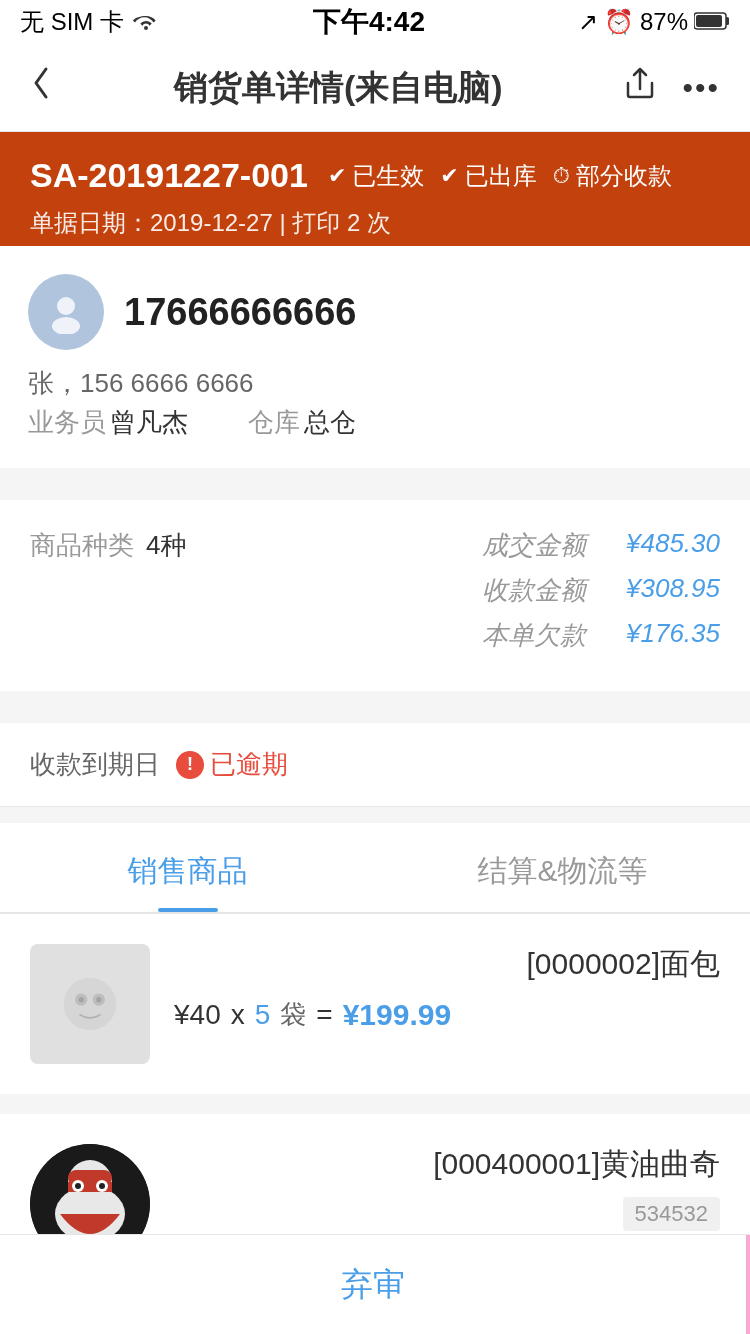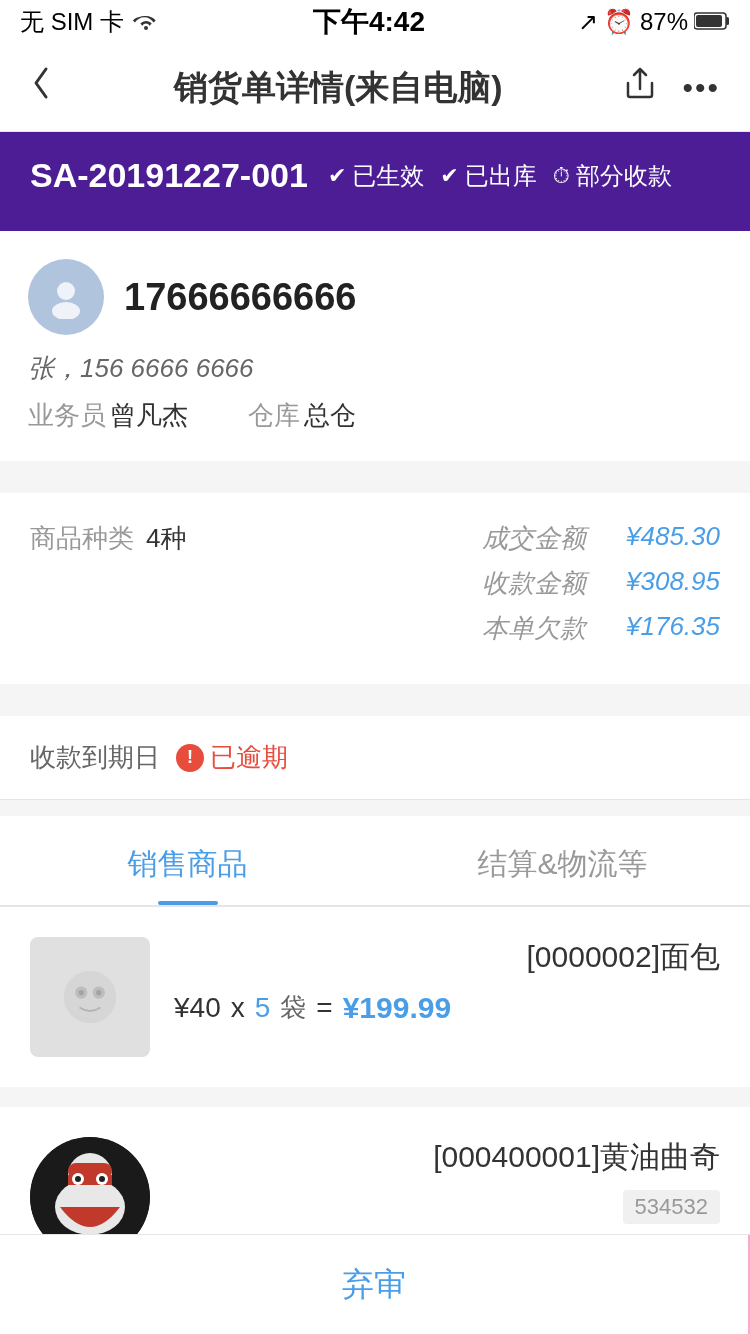--- a/index.html
+++ b/index.html
@@ -55,22 +55,22 @@
       align-items: center;
       gap: 24px;
     }
     .nav-icon {
       font-size: 36px;
       color: #333;
     }
 
     
     .order-header {
-      background: #4c1d95;
-      padding: 24px 30px 24px 30px;
+      background: #c2410c;
+      padding: 24px 30px 7px 30px;
     }
     .order-header-top {
       display: flex;
       align-items: center;
       gap: 20px;
       margin-bottom: 12px;
     }
     .order-id {
       font-size: 34px;
       font-weight: 700;
@@ -120,22 +120,21 @@
       color: #fff;
     }
     .customer-name {
       font-size: 38px;
       font-weight: 600;
       color: #222;
     }
     .customer-info {
       font-size: 26px;
       color: #666;
-      margin-bottom: 12px;
-      font-style: italic;
+      margin-bottom: 4px;
     }
     .customer-detail {
       display: flex;
       gap: 60px;
     }
     .detail-item {
       display: flex;
       align-items: center;
       gap: 4px;
     }
@@ -350,21 +349,21 @@
     .bottom-btn {
       flex: 1;
       display: flex;
       align-items: center;
       justify-content: center;
       font-size: 32px;
       cursor: pointer;
     }
     .bottom-btn.cancel {
       color: #4A9EE8;
-      border-right: 2px solid #f9a8d4;
+      border-right: 4px solid #f9a8d4;
       text-align: center;
     }
     .bottom-btn.confirm {
       color: #4A9EE8;
     }
 
     
     .divider {
       height: 16px;
       background: #f5f5f5;
@@ -440,20 +439,25 @@
       <span class="badge">
         <span class="badge-icon">✔</span>
         <span>已出库</span>
       </span>
       <span class="badge">
         <span class="badge-icon">⏱</span>
         <span>部分收款</span>
       </span>
     </div>
   </div>
+  <div class="order-meta">
+    <span>单据日期：2019-12-27</span>
+    <span> | </span>
+    <span>打印 2 次</span>
+  </div>
 </div>
 
 <div class="customer-section">
   <div class="customer-top">
     <div class="avatar">
       <svg width="44" height="44" viewBox="0 0 44 44">
           <circle cx="22" cy="16" r="9" fill="rgba(255,255,255,0.8)"></circle>
           <ellipse cx="22" cy="36" rx="14" ry="9" fill="rgba(255,255,255,0.8)"></ellipse>
         </svg>
     </div>

